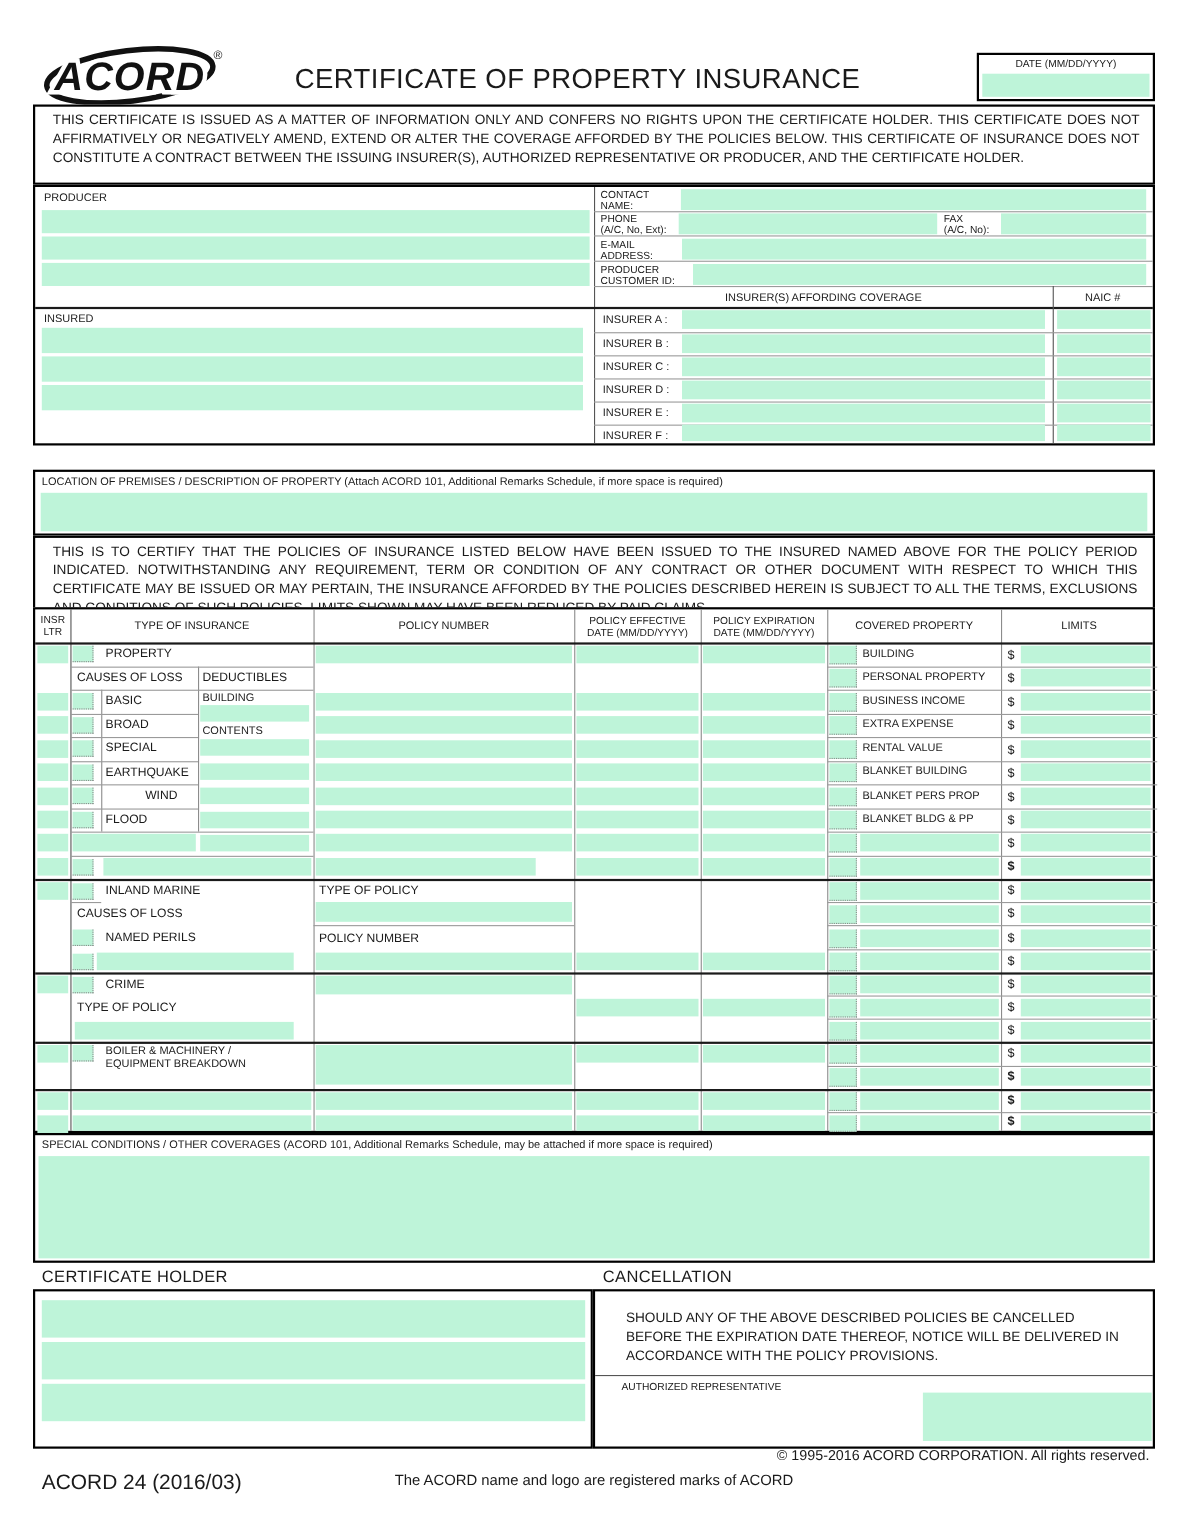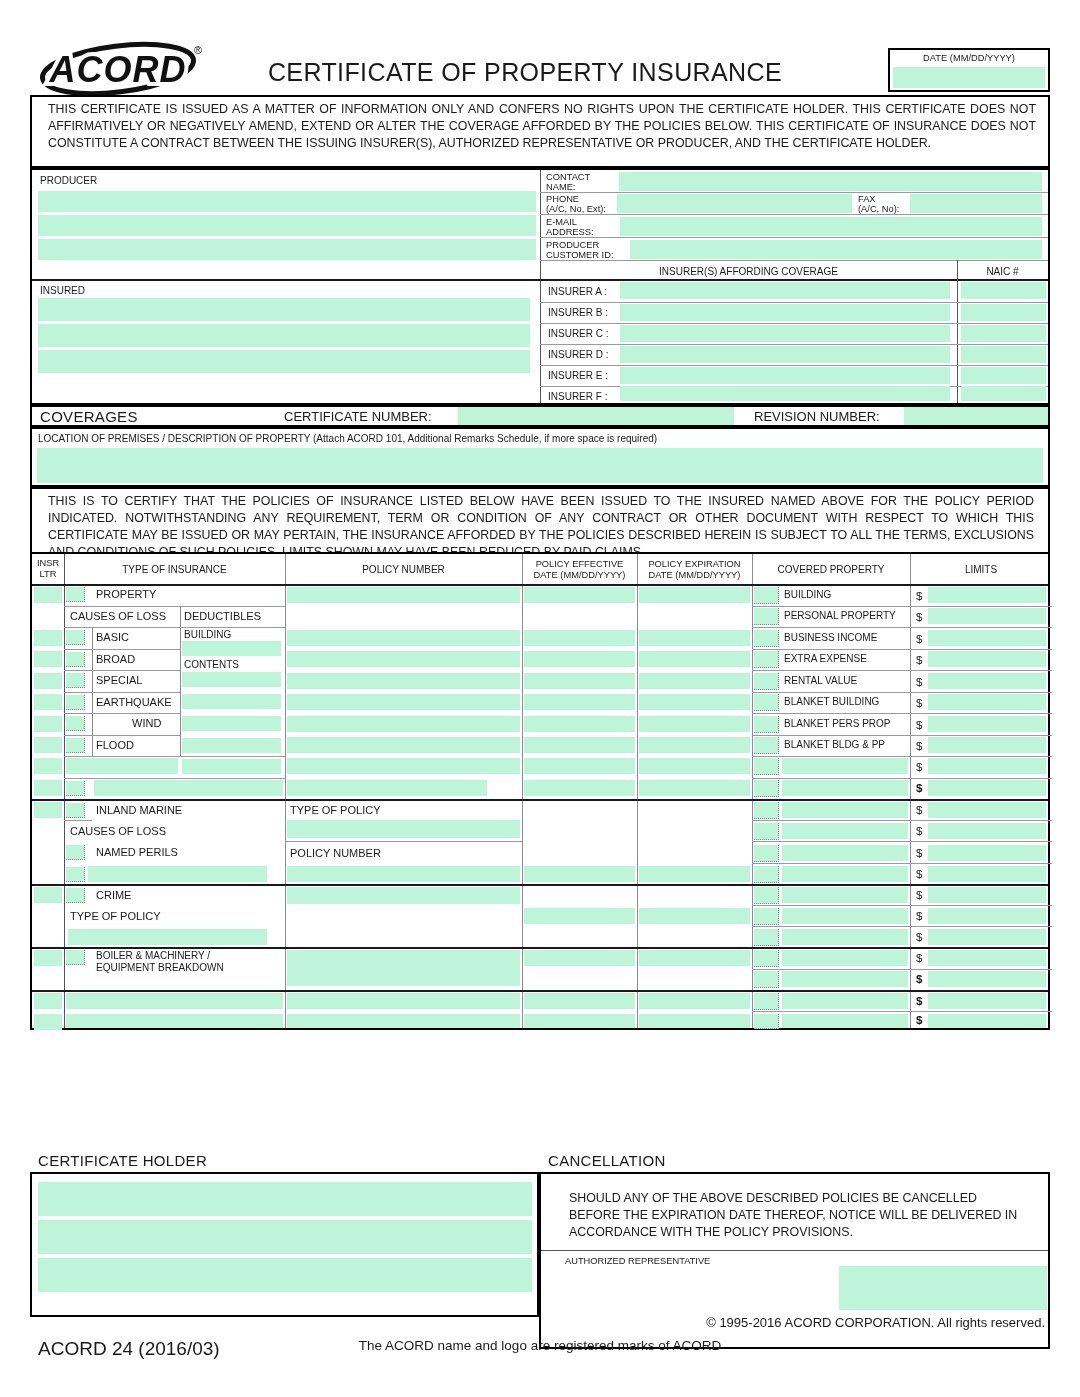--- a/index.html
+++ b/index.html
@@ -105,27 +105,20 @@
     <div class="gf" style="left:588px;top:176px;width:330px;height:17px;"></div>
     <div class="gf" style="left:929px;top:176px;width:85px;height:17px;"></div>
     <div class="lb lb10" style="left:516px;top:200px;">INSURER E :</div>
     <div class="gf" style="left:588px;top:197px;width:330px;height:17px;"></div>
     <div class="gf" style="left:929px;top:197px;width:85px;height:17px;"></div>
     <div class="lb lb10" style="left:516px;top:221px;">INSURER F :</div>
     <div class="gf" style="left:588px;top:216px;width:330px;height:15px;"></div>
     <div class="gf" style="left:929px;top:216px;width:85px;height:15px;"></div>
   </div>
 
-  <div class="box" style="left:30px;top:405px;width:1020px;height:22px;border-width:2px;">
-    <div class="sectitle" style="left:8px;top:1px;">COVERAGES</div>
-    <div class="lb" style="left:252px;top:3px;font-size:13px;">CERTIFICATE NUMBER:</div>
-    <div class="gf" style="left:426px;top:0;width:276px;height:18px;"></div>
-    <div class="lb" style="left:722px;top:3px;font-size:13px;">REVISION NUMBER:</div>
-    <div class="gf" style="left:872px;top:0;width:144px;height:18px;"></div>
-  </div>
 
   <div class="box" style="left:30px;top:427px;width:1020px;height:60px;">
     <div class="lb lb10" style="left:6px;top:4px;">LOCATION OF PREMISES / DESCRIPTION OF PROPERTY  (Attach ACORD 101, Additional Remarks Schedule, if more space is required)</div>
     <div class="gf" style="left:5px;top:19px;width:1006px;height:35px;"></div>
   </div>
 
   <div class="box" style="left:30px;top:487px;width:1020px;height:65px;border-bottom-width:0;">
     <div class="para" style="left:16px;top:4px;width:986px;">THIS IS TO CERTIFY THAT THE POLICIES OF INSURANCE LISTED BELOW HAVE BEEN ISSUED TO THE INSURED NAMED ABOVE FOR THE POLICY PERIOD INDICATED.  NOTWITHSTANDING ANY REQUIREMENT, TERM OR CONDITION OF ANY CONTRACT OR OTHER DOCUMENT WITH RESPECT TO WHICH THIS CERTIFICATE MAY BE ISSUED OR MAY PERTAIN, THE INSURANCE AFFORDED BY THE POLICIES DESCRIBED HEREIN IS SUBJECT TO ALL THE TERMS, EXCLUSIONS AND CONDITIONS OF SUCH POLICIES. LIMITS SHOWN MAY HAVE BEEN REDUCED BY PAID CLAIMS.</div>
   </div>
 
@@ -377,31 +370,35 @@
     <div class="gf" style="left:34px;top:460px;width:217px;height:14px;"></div>
     <div class="gf" style="left:255px;top:460px;width:233px;height:14px;"></div>
     <div class="gf" style="left:492px;top:460px;width:111px;height:14px;"></div>
     <div class="gf" style="left:607px;top:460px;width:111px;height:14px;"></div>
     <div class="cb" style="left:722px;top:460px;width:24px;height:14px;"></div>
     <div class="gf" style="left:750px;top:460px;width:126px;height:14px;"></div>
     <div class="dol dolb" style="left:884px;top:460px;">$</div>
     <div class="gf" style="left:896px;top:460px;width:118px;height:14px;"></div>
   </div>
 
+  <div class="box" style="left:30px;top:1030px;width:1020px;height:118px;">
+    <div class="lb lb10" style="left:6px;top:4px;">SPECIAL CONDITIONS / OTHER COVERAGES  (ACORD 101, Additional Remarks Schedule, may be attached if more space is required)</div>
+    <div class="gf" style="left:3px;top:19px;width:1010px;height:93px;"></div>
+  </div>
 
   <div class="sectitle" style="left:38px;top:1152px;text-align:center;">CERTIFICATE HOLDER</div>
   <div class="sectitle" style="left:548px;top:1152px;">CANCELLATION</div>
 
   <div class="box" style="left:30px;top:1172px;width:509px;height:145px;">
     <div class="gf" style="left:6px;top:8px;width:494px;height:34px;"></div>
     <div class="gf" style="left:6px;top:46px;width:494px;height:34px;"></div>
     <div class="gf" style="left:6px;top:84px;width:494px;height:34px;"></div>
   </div>
 
-  <div class="box" style="left:539px;top:1172px;width:511px;height:177px;">
+  <div class="box" style="left:539px;top:1172px;width:511px;height:145px;">
     <div class="para" style="left:28px;top:16px;width:458px;text-align:left;">SHOULD ANY OF THE ABOVE DESCRIBED POLICIES BE CANCELLED BEFORE THE EXPIRATION DATE THEREOF, NOTICE WILL BE DELIVERED IN ACCORDANCE WITH THE POLICY PROVISIONS.</div>
     <div class="hl" style="left:0;top:76px;width:507px;background:#555;"></div>
     <div class="lb lb9" style="left:24px;top:82px;">AUTHORIZED REPRESENTATIVE</div>
     <div class="gf" style="left:298px;top:92px;width:208px;height:44px;"></div>
   </div>
 
   <div class="abs" style="left:530px;top:1315px;width:515px;text-align:right;font-size:13px;">© 1995-2016 ACORD CORPORATION.  All rights reserved.</div>
   <div class="abs" style="left:38px;top:1338px;font-size:19px;">ACORD 24 (2016/03)</div>
   <div class="abs" style="left:160px;top:1338px;width:760px;text-align:center;font-size:13.5px;">The ACORD name and logo are registered marks of ACORD</div>
 </div>

